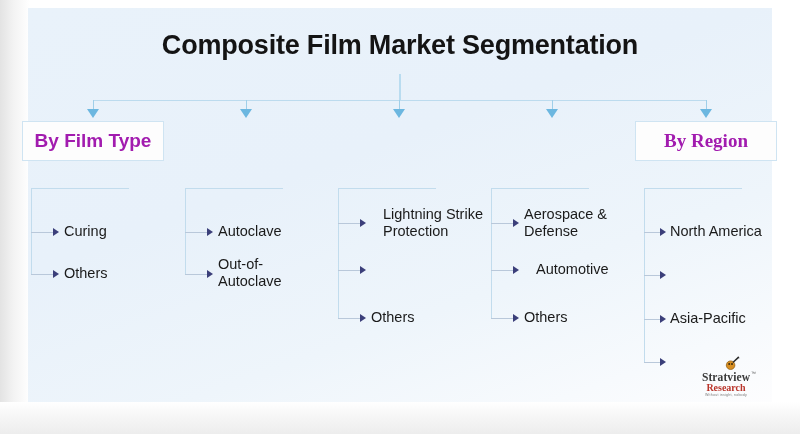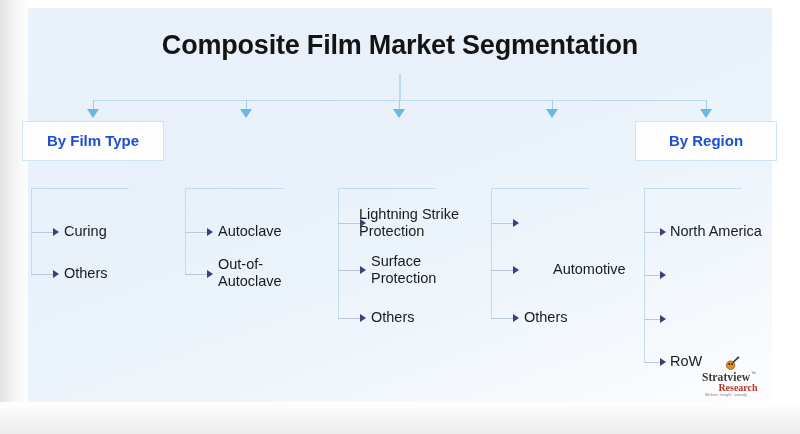--- a/index.html
+++ b/index.html
@@ -82,23 +82,23 @@
   
   .cat-box {
     position: absolute;
     background: #fdfdfd;
     border: 1px solid #cfe4f2;
     box-sizing: border-box;
     display: flex;
     align-items: center;
     justify-content: center;
     text-align: center;
-    font-size: 15px;
-    font-weight: bold;
-    color: #1d4ed8;
+    font-size: 19px;
+    font-weight: bold;
+    color: #a21caf;
     line-height: 1.18;
     padding: 2px 4px;
   }
 
   
   .rail-v {
     position: absolute;
     width: 1px;
     background: #c2dced;
   }
@@ -150,21 +150,21 @@
     letter-spacing: 0.1px;
   }
   #logo-tm {
     position: absolute;
     left: 63px; top: 14px;
     font-size: 5px;
     color: #5a5a5a;
   }
   #logo-sub {
     position: absolute;
-    left: 12px; top: 26px;
+    left: 0; top: 26px;
     width: 76px;
     text-align: center;
     font-family: "Liberation Serif", serif;
     font-size: 10px;
     font-weight: bold;
     color: #b9342a;
   }
   #logo-tag {
     position: absolute;
     left: 0; top: 37px;
@@ -223,54 +223,54 @@
     <div class="bullet" style="left:179px; top:220px;"></div>
     <div class="leaf" style="left:190px; top:215px; width:108px;">Autoclave</div>
     <div class="rail-h" style="left:157px; top:266px; width:22px;"></div>
     <div class="bullet" style="left:179px; top:262px;"></div>
     <div class="leaf" style="left:190px; top:248px; width:84px;">Out-of-Autoclave</div>
 
     <div class="rail-v" style="left:310px; top:180px; height:130px;"></div>
     <div class="rail-top" style="left:310px; top:180px; width:98px;"></div>
     <div class="rail-h" style="left:310px; top:215px; width:22px;"></div>
     <div class="bullet" style="left:332px; top:211px;"></div>
-    <div class="leaf" style="left:331px; top:198px; width:118px;">Lightning Strike Protection</div>
+    <div class="leaf" style="left:355px; top:198px; width:118px;">Lightning Strike Protection</div>
     <div class="rail-h" style="left:310px; top:262px; width:22px;"></div>
     <div class="bullet" style="left:332px; top:258px;"></div>
-    <div class="leaf" style="left:343px; top:245px; width:104px;">Surface Protection</div>
     <div class="rail-h" style="left:310px; top:310px; width:22px;"></div>
     <div class="bullet" style="left:332px; top:306px;"></div>
     <div class="leaf" style="left:343px; top:301px; width:104px;">Others</div>
 
     <div class="rail-v" style="left:463px; top:180px; height:130px;"></div>
     <div class="rail-top" style="left:463px; top:180px; width:98px;"></div>
     <div class="rail-h" style="left:463px; top:215px; width:22px;"></div>
     <div class="bullet" style="left:485px; top:211px;"></div>
+    <div class="leaf" style="left:496px; top:198px; width:108px;">Aerospace &amp; Defense</div>
     <div class="rail-h" style="left:463px; top:262px; width:22px;"></div>
     <div class="bullet" style="left:485px; top:258px;"></div>
-    <div class="leaf" style="left:525px; top:253px; width:112px;">Automotive</div>
+    <div class="leaf" style="left:508px; top:253px; width:112px;">Automotive</div>
     <div class="rail-h" style="left:463px; top:310px; width:22px;"></div>
     <div class="bullet" style="left:485px; top:306px;"></div>
     <div class="leaf" style="left:496px; top:301px; width:104px;">Others</div>
 
-    <div class="cat-box" style="left:607px; top:113px; width:142px; height:40px;">
+    <div class="cat-box" style="left:607px; top:113px; width:142px; height:40px;font-family:Liberation Serif, serif;">
       <span>By Region</span>
     </div>
     <div class="rail-v" style="left:616px; top:180px; height:174px;"></div>
     <div class="rail-top" style="left:616px; top:180px; width:98px;"></div>
     <div class="rail-h" style="left:616px; top:224px; width:16px;"></div>
     <div class="bullet" style="left:632px; top:220px;"></div>
     <div class="leaf" style="left:642px; top:215px; width:120px;">North America</div>
     <div class="rail-h" style="left:616px; top:267px; width:16px;"></div>
     <div class="bullet" style="left:632px; top:263px;"></div>
     <div class="rail-h" style="left:616px; top:311px; width:16px;"></div>
     <div class="bullet" style="left:632px; top:307px;"></div>
+    <div class="leaf" style="left:642px; top:302px; width:120px;">Asia-Pacific</div>
     <div class="rail-h" style="left:616px; top:354px; width:16px;"></div>
     <div class="bullet" style="left:632px; top:350px;"></div>
-    <div class="leaf" style="left:642px; top:345px; width:120px;">RoW</div>
 
     <div id="logo">
       <svg id="logo-glass" viewBox="0 0 16 16">
         <circle cx="6.6" cy="9.2" r="4.3" fill="#d98f22" stroke="#8a5a12" stroke-width="0.7"></circle>
         <circle cx="5.2" cy="8.0" r="1.0" fill="#3a2a10"></circle>
         <circle cx="8.0" cy="8.0" r="1.0" fill="#3a2a10"></circle>
         <path d="M9.4 6.0 L14.4 1.4" stroke="#2b2b2b" stroke-width="1.5" stroke-linecap="round"></path>
         <path d="M13.6 0.9 Q15.6 0.6 15.3 2.6 Q14.2 2.2 13.6 0.9 Z" fill="#2b2b2b"></path>
       </svg>
       <div id="logo-name">Stratview</div>

